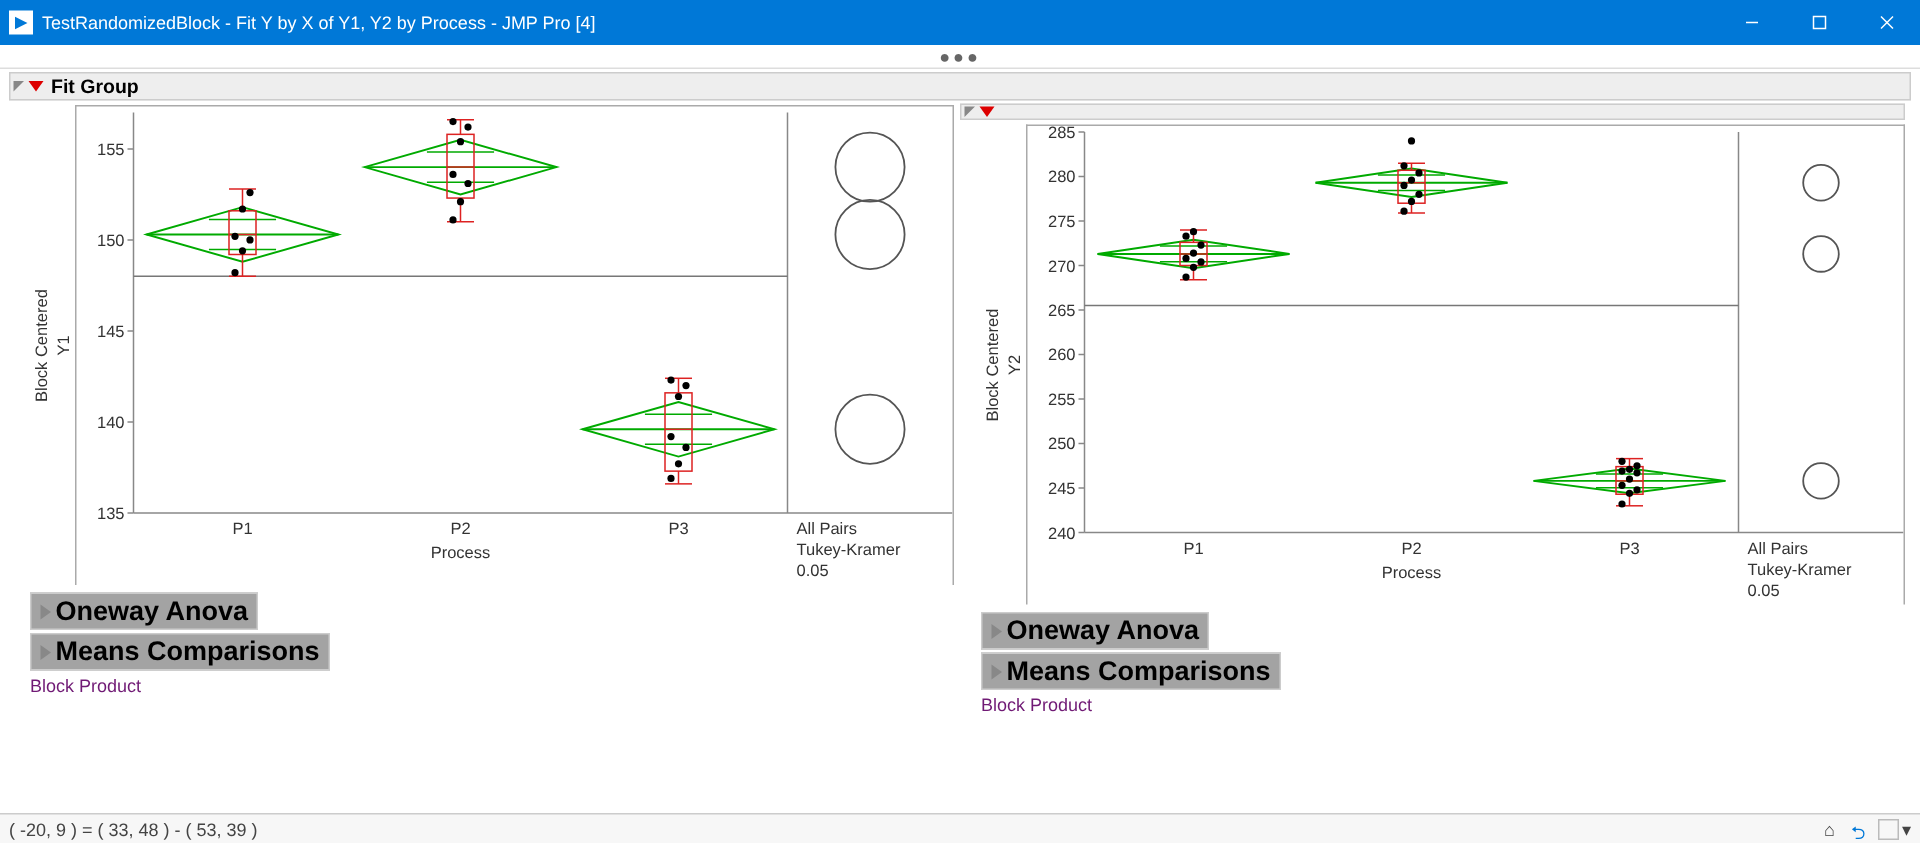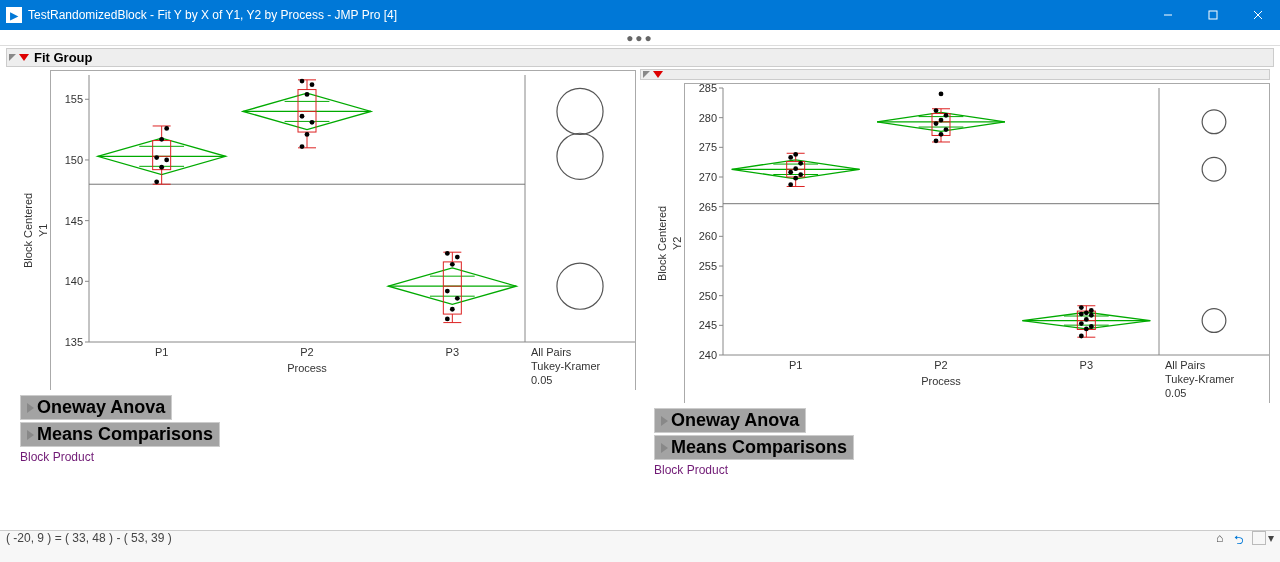--- a/index.html
+++ b/index.html
@@ -138,24 +138,24 @@
     padding: 1px 6px;
     margin: 1px 0;
     font-weight: bold;
     background: #a3a3a3;
     font-size: 18px;
   }
   .small-text { font-size: 12px; color: #701a75; margin: 2px 0; }
 
   
   .status {
-    height: 32px;
+    height: 20px;
     border-top: 1px solid #ccc;
     background: #f7f7f7;
-    display: flex; 
+    display: flex; align-items: center;
     padding: 0 6px;
     font-size: 12px; color: #444;
     flex-shrink: 0;
   }
   .status .spacer { flex:1; }
   .status .sicon { margin-left: 4px; width:14px; height:14px; border:1px solid #bbb; display:inline-block; }
 </style>
 </head>
 <body>
 

